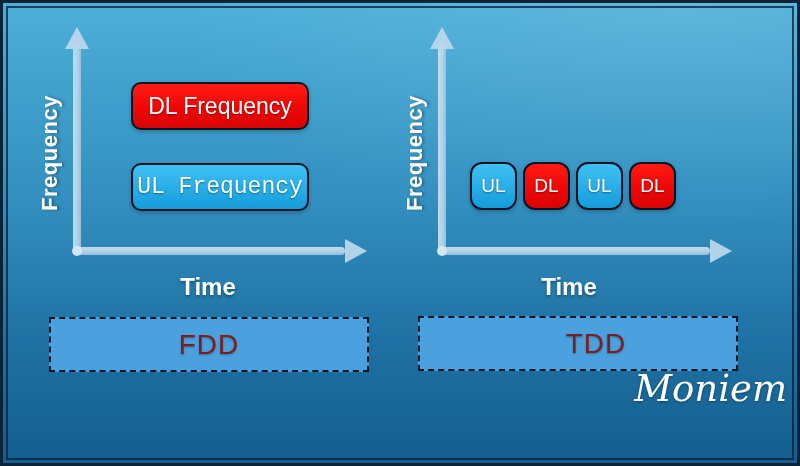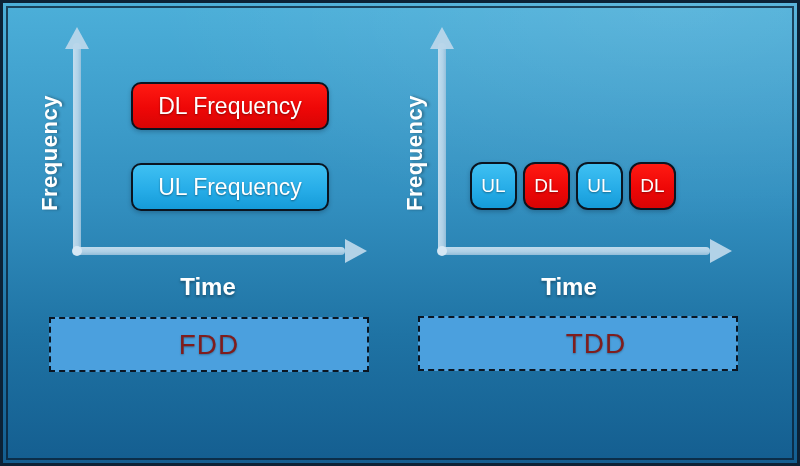--- a/index.html
+++ b/index.html
@@ -57,30 +57,30 @@
     letter-spacing: 0.5px;
   }
   .x-label {
     position: absolute; width: 120px; text-align: center;
     color: #fff; font-size: 24px; font-weight: bold;
     text-shadow: 0 2px 3px rgba(0,0,0,0.35);
   }
 
   
   .band {
-    position: absolute; width: 198px; height: 48px;
+    position: absolute; width: 178px; height: 48px;
     border: 2px solid #0a1420; border-radius: 10px;
     box-sizing: border-box;
     display: flex; align-items: center; justify-content: center;
     color: #fff; font-size: 23px;
     text-shadow: 0 1px 2px rgba(0,0,0,0.4);
     box-shadow: 0 2px 4px rgba(0,20,40,0.25);
   }
   .band-dl { background: linear-gradient(180deg, #ff1a12, var(--dl-red, #ee0707) 55%, #d80404); }
-  .band-ul { background: linear-gradient(180deg, #3fc0f2, var(--ul-blue, #27ade8) 55%, #159bd8); }
+  .band-ul { background: linear-gradient(180deg, #3fc0f2, var(--ul-blue, #27ade8) 55%, #159bd8); font-family: Liberation Mono, monospace; }
 
   
   .slot {
     position: absolute; width: 47px; height: 48px; top: 159px;
     border: 2px solid #0a1420; border-radius: 12px;
     box-sizing: border-box;
     display: flex; align-items: center; justify-content: center;
     color: #fff; font-size: 19px;
     text-shadow: 0 1px 2px rgba(0,0,0,0.4);
     box-shadow: 0 2px 4px rgba(0,20,40,0.25);
@@ -163,13 +163,14 @@
       <span>DL</span>
     </div>
 
     <div class="x-label" style="left:506px; top:270px;">Time</div>
 
     <div class="duplex-box" style="left:415px; top:313px;padding-left:36px;">
       <span>TDD</span>
     </div>
   </div>
 
+  <div class="brand">Moniem</div>
 </div>
 
 </body></html>

